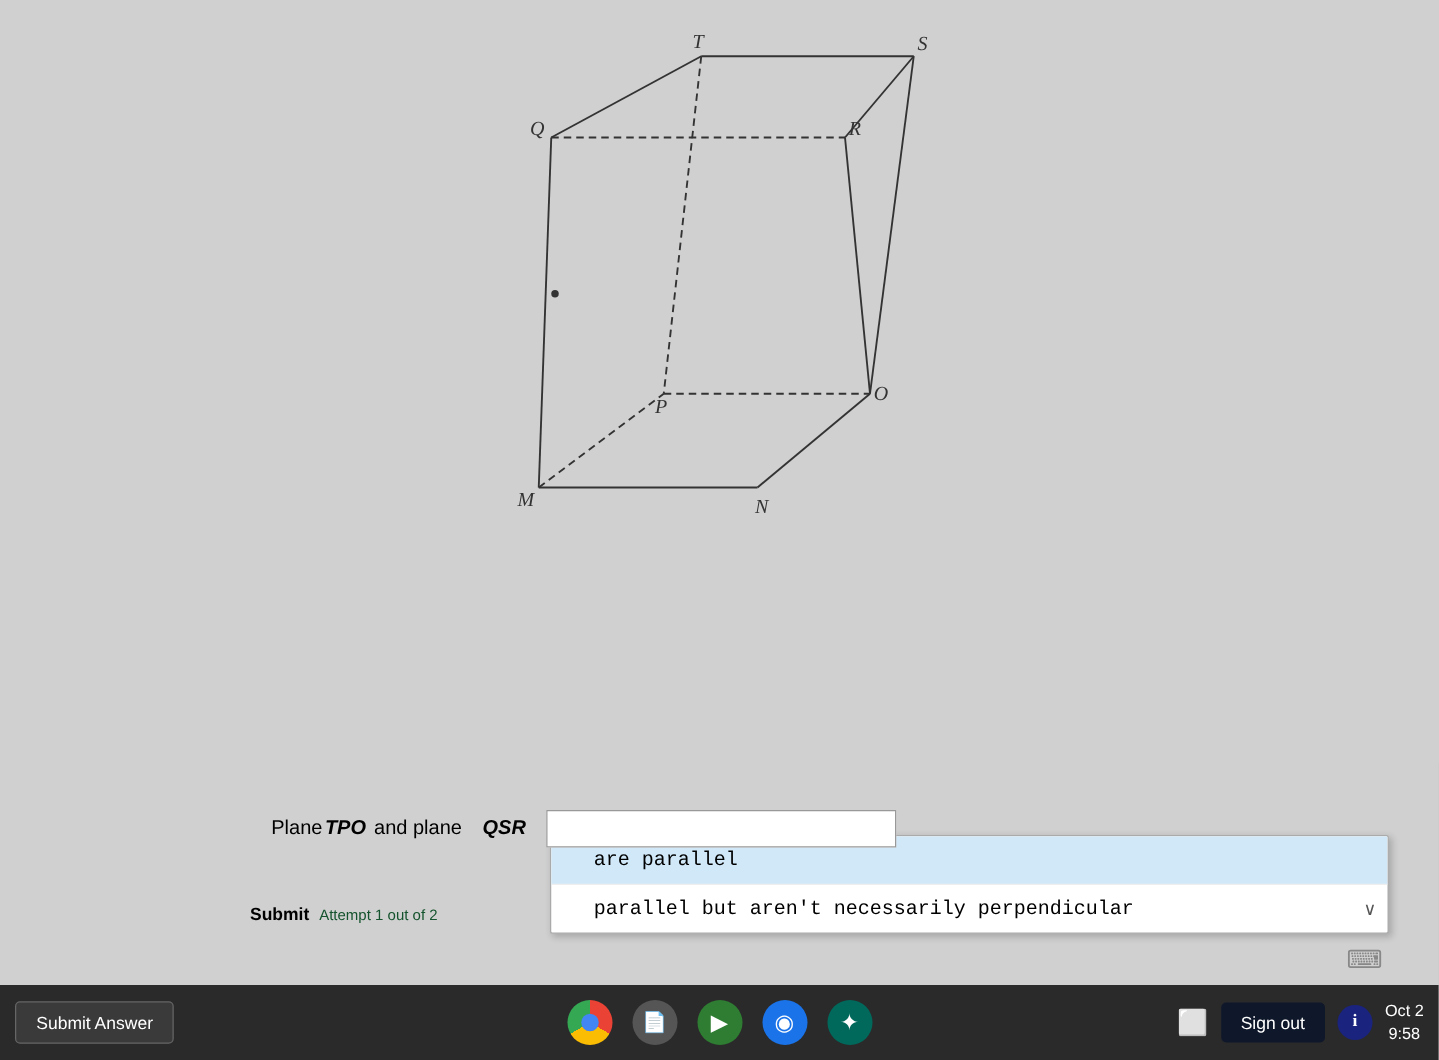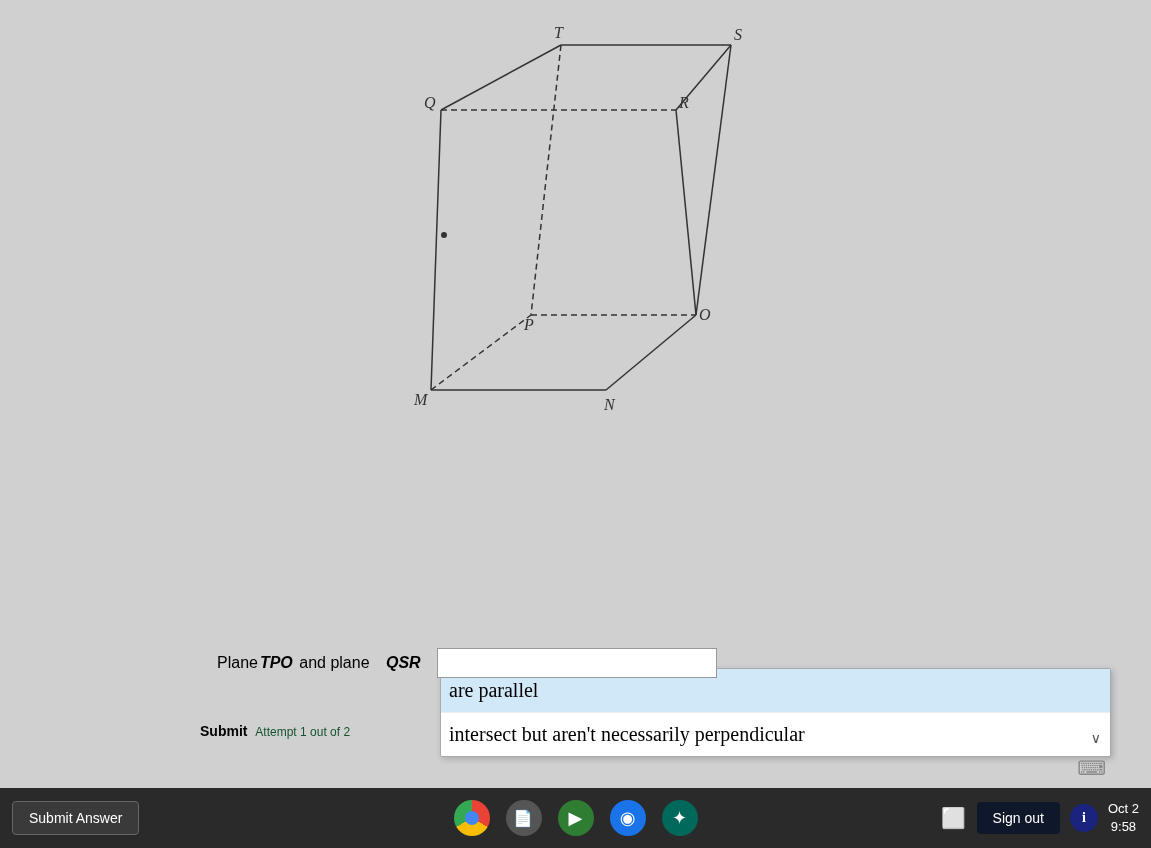--- a/index.html
+++ b/index.html
@@ -62,23 +62,23 @@
 
     .dropdown-options {
       background: white;
       border: 1px solid #aaa;
       border-radius: 2px;
       box-shadow: 2px 2px 6px rgba(0,0,0,0.2);
       overflow: hidden;
     }
 
     .dropdown-option {
-      padding: 10px 8px;
-      font-family: Liberation Serif, serif;
-      font-size: 20px;
+      padding: 10px 34px;
+      font-family: Liberation Mono, monospace;
+      font-size: 16px;
       cursor: pointer;
       border-bottom: 1px solid #eee;
     }
 
     .dropdown-option:first-child {
       background: #d0e8f8;
     }
 
     .dropdown-option:last-child {
       border-bottom: none;
@@ -260,21 +260,21 @@
     <div style="position: relative; width: 100%;">
 
       <div style="position: absolute; left: 0; top: 55px; font-family: Arial, sans-serif; font-size: 14px;">
         <strong>Submit</strong>
         <span class="attempt-label">Attempt 1 out of 2</span>
       </div>
 
       <div class="dropdown-container">
         <div class="dropdown-options">
           <div class="dropdown-option">are parallel</div>
-          <div class="dropdown-option">intersect but aren't necessarily perpendicular</div>
+          <div class="dropdown-option">parallel but aren't necessarily perpendicular</div>
         </div>
         <span class="dropdown-arrow">∨</span>
       </div>
 
       <div style="position: absolute; left: 17px; bottom: -10px; font-family: Arial, sans-serif; font-size: 16px; display: flex; align-items: center;">
         <span>Plane </span>
         <em style="font-style: italic; font-weight: bold; margin: 0 2px;">TPO</em>
         <span>&nbsp;and plane&nbsp;</span>
         <em style="font-style: italic; font-weight: bold; margin: 0 12px;">QSR</em>
         <div style="display: inline-block; width: 280px; height: 30px; border: 1px solid #999; background: white; margin-left: 4px;"></div>

